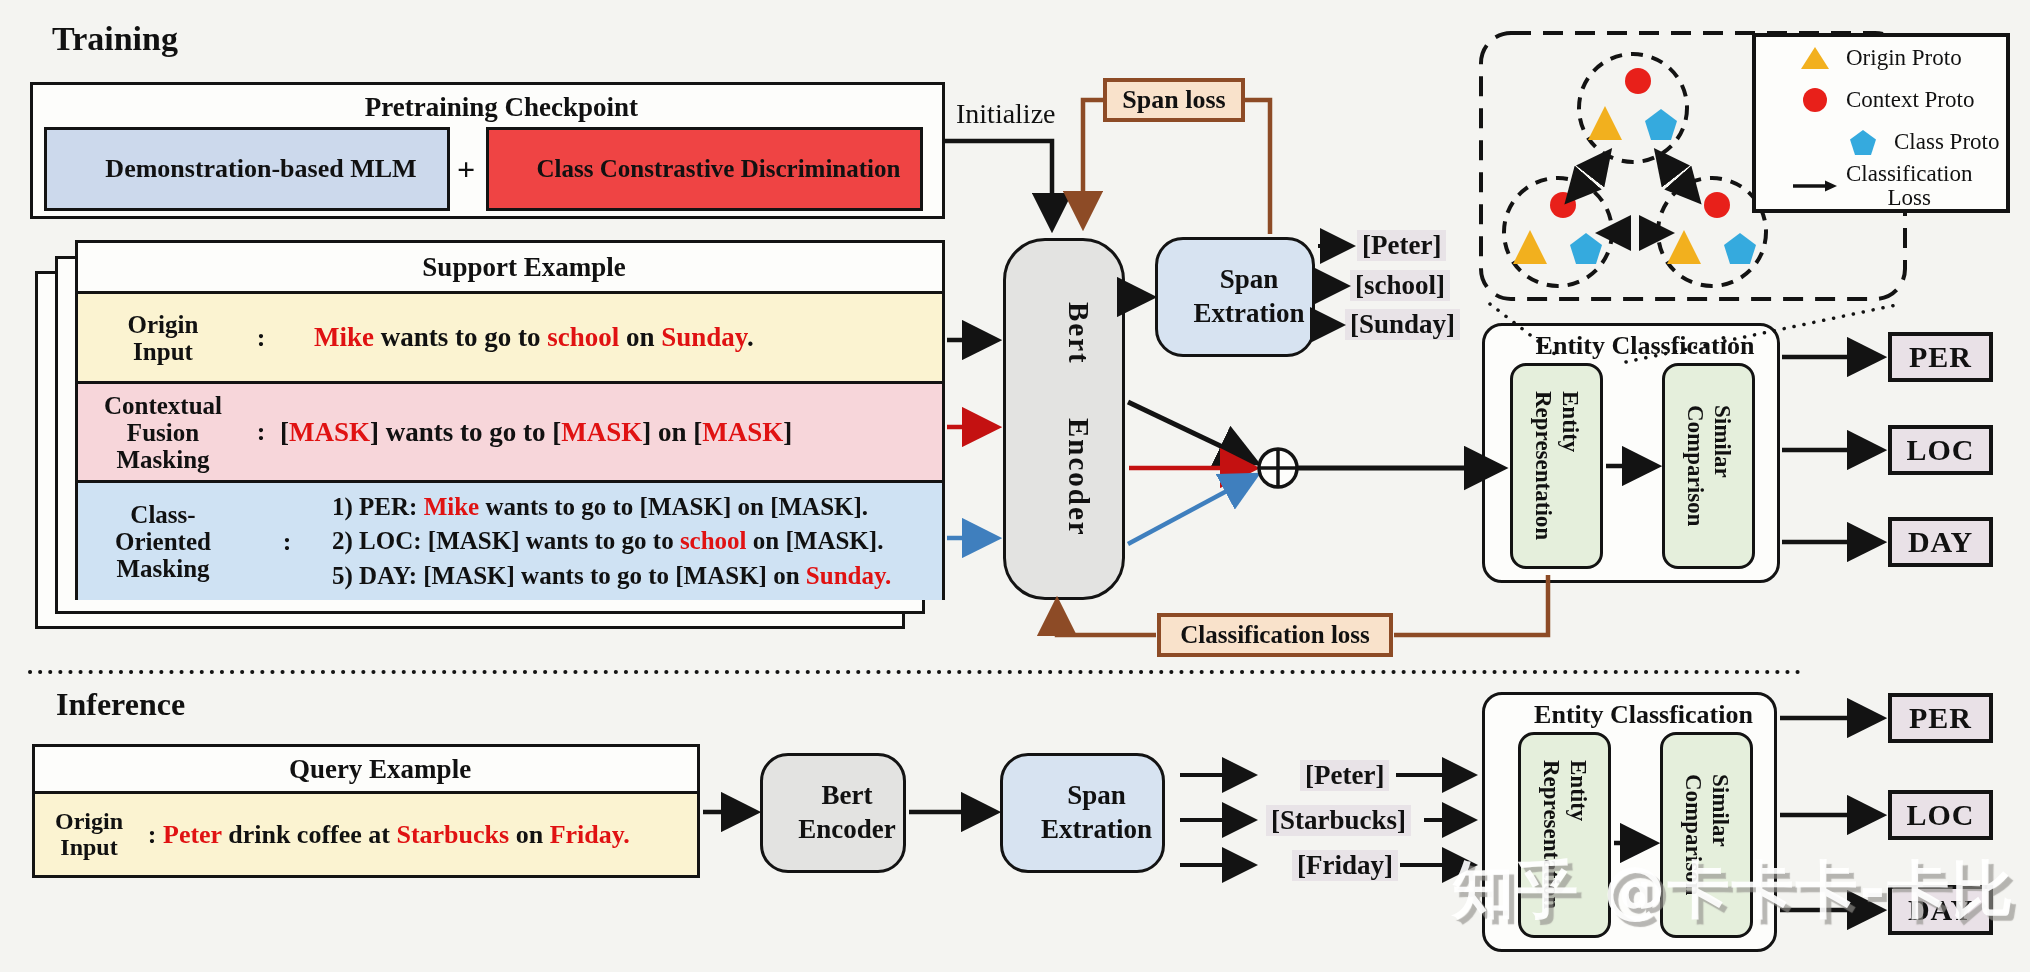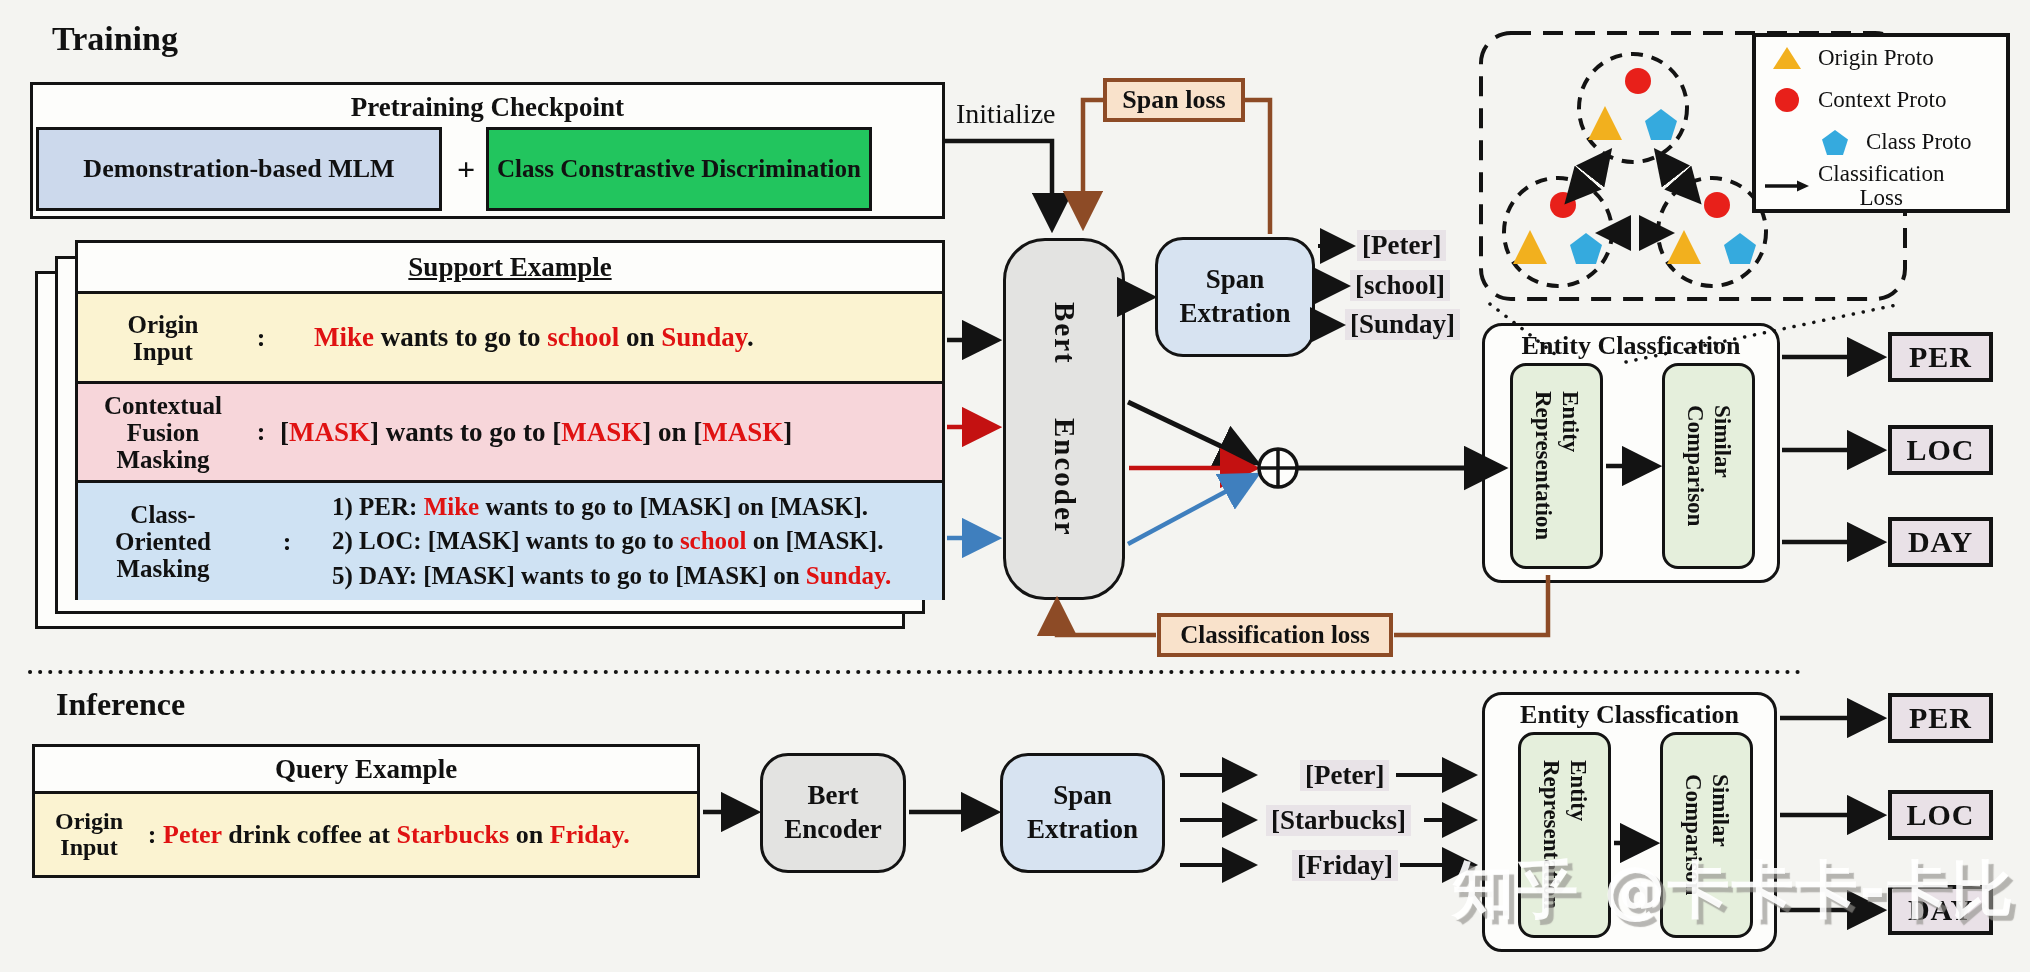--- a/index.html
+++ b/index.html
@@ -1,18 +1,18 @@
 <!DOCTYPE html>
 <html><head>
 <meta charset="utf-8">
 <style>
   html,body{margin:0;padding:0;background:#f4f4f1;}
   #canvas{position:relative;width:2030px;height:972px;background:#f4f4f1;font-family:"Liberation Serif","DejaVu Serif",serif;color:#111;overflow:hidden;}
   .abs{position:absolute;}
-  .box{position:absolute;border:3px solid #131313;background:#fdfdfb;box-sizing:border-box;}
+  .box{position:absolute;border:3px solid #131313;background:#fdfdfb;box-sizing:border-box;padding-left:28px;}
   .center{display:flex;align-items:center;justify-content:center;text-align:center;}
   .bold{font-weight:bold;}
   .red{color:#e01212;}
   .seg{white-space:pre-wrap;}
   svg.layer{position:absolute;left:0;top:0;pointer-events:none;}
   .heading{position:absolute;font-weight:bold;font-size:34px;}
   .rowlabel{font-weight:bold;font-size:25px;line-height:1.08;text-align:center;flex:0 0 170px;}
   .rowcolon{font-weight:bold;font-size:26px;flex:0 0 26px;text-align:center;}
   .srow{position:absolute;left:0;right:0;display:flex;align-items:center;box-sizing:border-box;}
   .vtext{writing-mode:vertical-rl;text-orientation:mixed;font-weight:bold;}
@@ -71,31 +71,31 @@
     </g>
 
     <line x1="30" y1="672" x2="1806" y2="672" stroke="#131313" stroke-width="4" stroke-linecap="round" stroke-dasharray="0.1 10"></line>
   </svg>
 
   <div class="heading" style="left:52px;top:20px;">Training</div>
 
   <div class="box" style="left:30px;top:82px;width:915px;height:137px;z-index:10;">
     <div class="center bold" style="height:44px;font-size:27px;">Pretraining Checkpoint</div>
   </div>
-  <div class="box center bold" style="left:36px;top:127px;width:406px;height:84px;background:#ccd9ec;font-size:26px;z-index:11;">Demonstration-based MLM</div>
+  <div class="box center bold" style="left:44px;top:127px;width:406px;height:84px;background:#ccd9ec;font-size:26px;z-index:11;">Demonstration-based MLM</div>
   <div class="abs center bold" style="left:448px;top:127px;width:36px;height:84px;font-size:32px;z-index:11;">+</div>
-  <div class="box center bold" style="left:486px;top:127px;width:386px;height:84px;background:#22c55e;font-size:25px;z-index:11;">Class Constrastive Discrimination</div>
+  <div class="box center bold" style="left:486px;top:127px;width:437px;height:84px;background:#ef4444;font-size:25px;z-index:11;">Class Constrastive Discrimination</div>
 
   <div class="abs" style="left:956px;top:98px;font-size:28px;z-index:11;">Initialize</div>
 
   <div class="box" style="left:35px;top:271px;width:870px;height:358px;z-index:8;"></div>
   <div class="box" style="left:55px;top:256px;width:870px;height:358px;z-index:9;"></div>
 
   <div class="box" style="left:75px;top:240px;width:870px;height:360px;z-index:10;">
-    <div class="center bold" style="height:48px;font-size:27px;text-decoration:underline;">Support Example</div>
+    <div class="center bold" style="height:48px;font-size:27px;">Support Example</div>
 
     <div class="srow" style="top:48px;height:90px;background:#fbf3d1;border-top:3px solid #131313;">
       <div class="rowlabel">
         <div>Origin</div>
         <div>Input</div>
       </div>
       <div class="rowcolon">:</div>
       <div class="bold" style="font-size:27px;padding-left:40px;">
         <span class="seg red">Mike</span><span class="seg"> wants to go to </span><span class="seg red">school</span><span class="seg"> on </span><span class="seg red">Sunday</span><span class="seg">.</span>
       </div>

